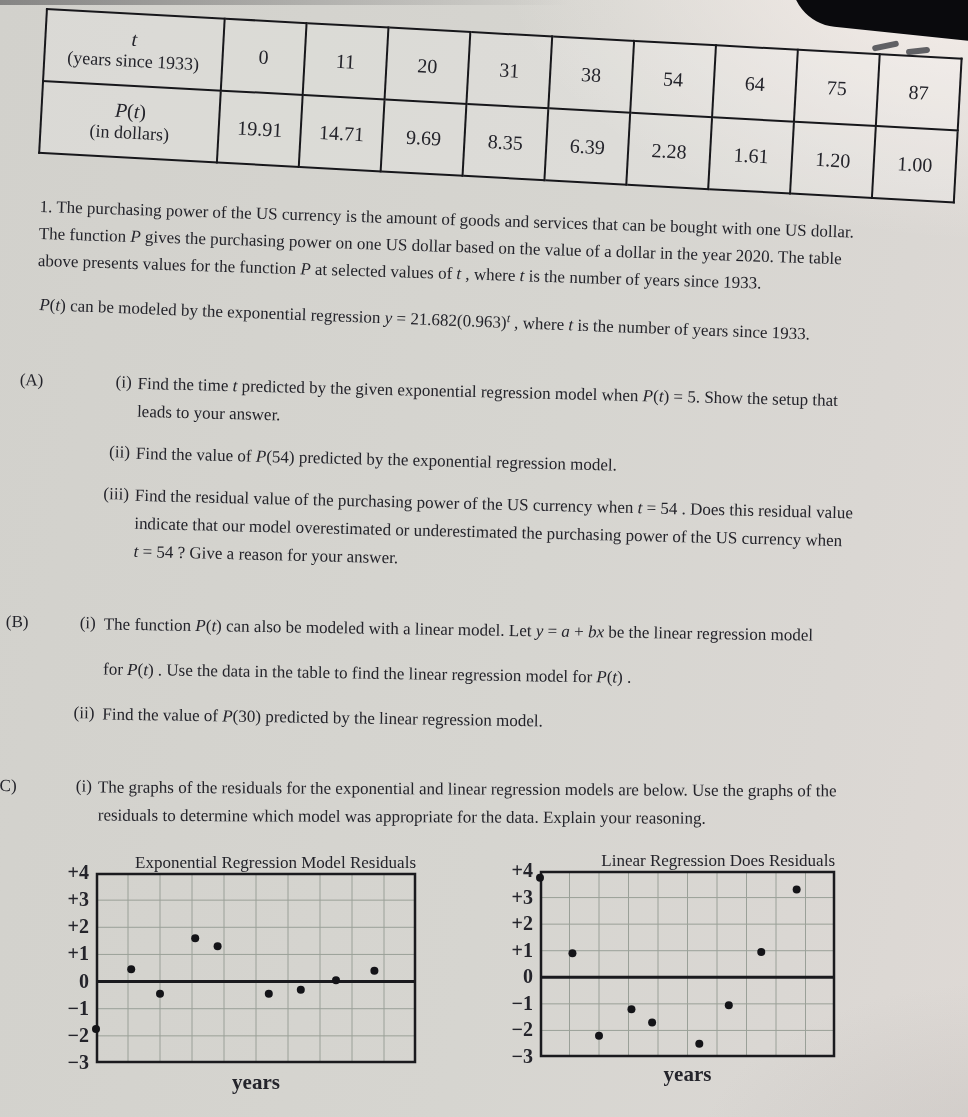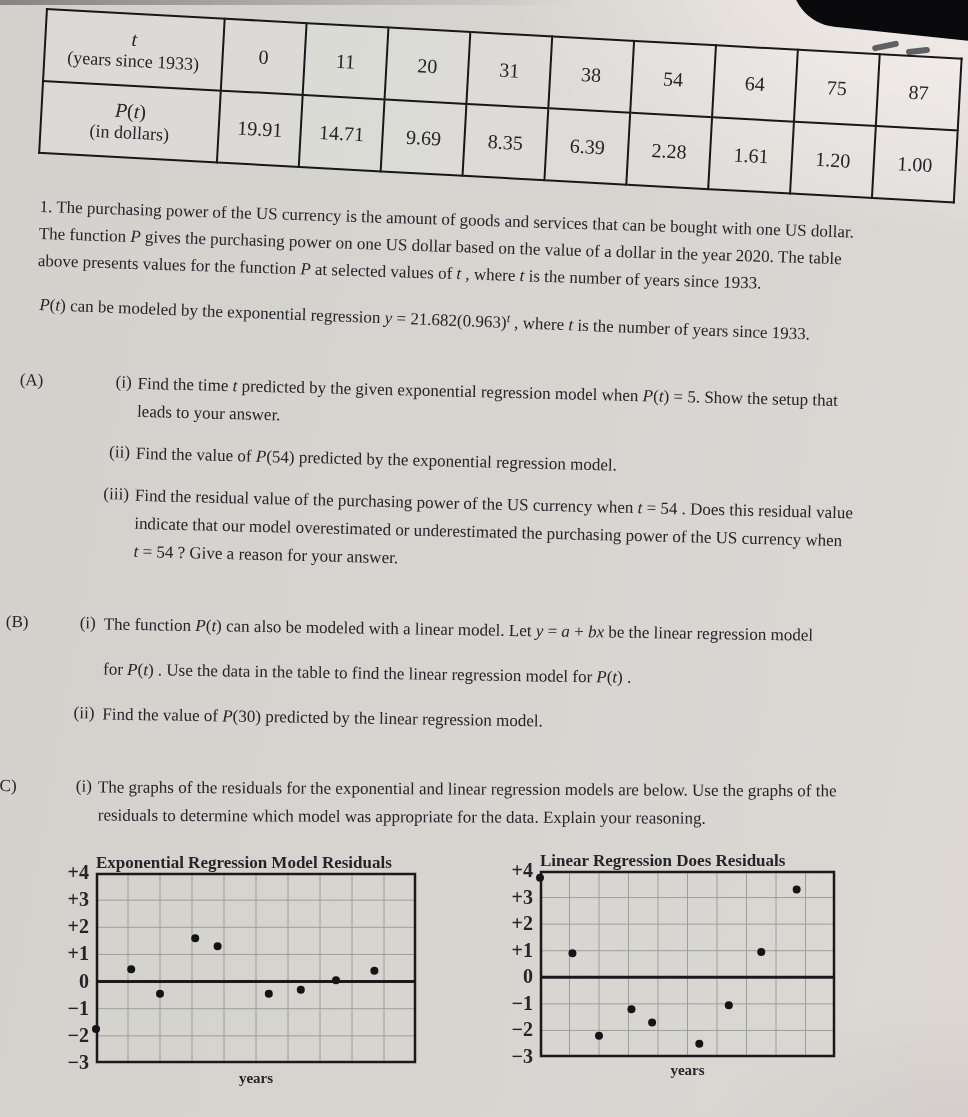--- a/index.html
+++ b/index.html
@@ -29,25 +29,25 @@
   .hdr-sub{font-size:18px;line-height:22px;}
   
   .line{position:absolute;white-space:nowrap;font-size:17px;line-height:22px;}
   .block{position:absolute;transform-origin:left top;}
   .mi{font-style:italic;}
   .msup{font-style:italic;font-size:12px;vertical-align:6px;}
   .seclabel{position:absolute;font-size:17px;}
   .itemlabel{position:absolute;font-size:17px;text-align:right;}
   
   .chart{position:absolute;}
-  .chart-title{font-weight:bold;font-size:17px;text-align:left;white-space:nowrap;}
+  .chart-title{font-weight:normal;font-size:17px;text-align:right;white-space:nowrap;}
   .chart-body{display:flex;align-items:flex-start;}
   .ylabels{position:relative;font-weight:bold;font-size:20px;}
   .ylabels span{position:absolute;right:7px;width:44px;text-align:right;display:block;}
-  .xlabel{font-weight:bold;font-size:15px;text-align:center;}
+  .xlabel{font-weight:bold;font-size:21px;text-align:center;}
   svg.plot{overflow:visible;display:block;}
 </style>
 </head>
 <body>
 
 <div class="abs top-shadow"></div>
 <div class="abs dark-corner"></div>
 <div class="abs dash" style="left:872px;top:43px;width:27px;transform:rotate(-12deg);"></div>
 <div class="abs dash" style="left:906px;top:48px;width:24px;transform:rotate(-7deg);"></div>
 

